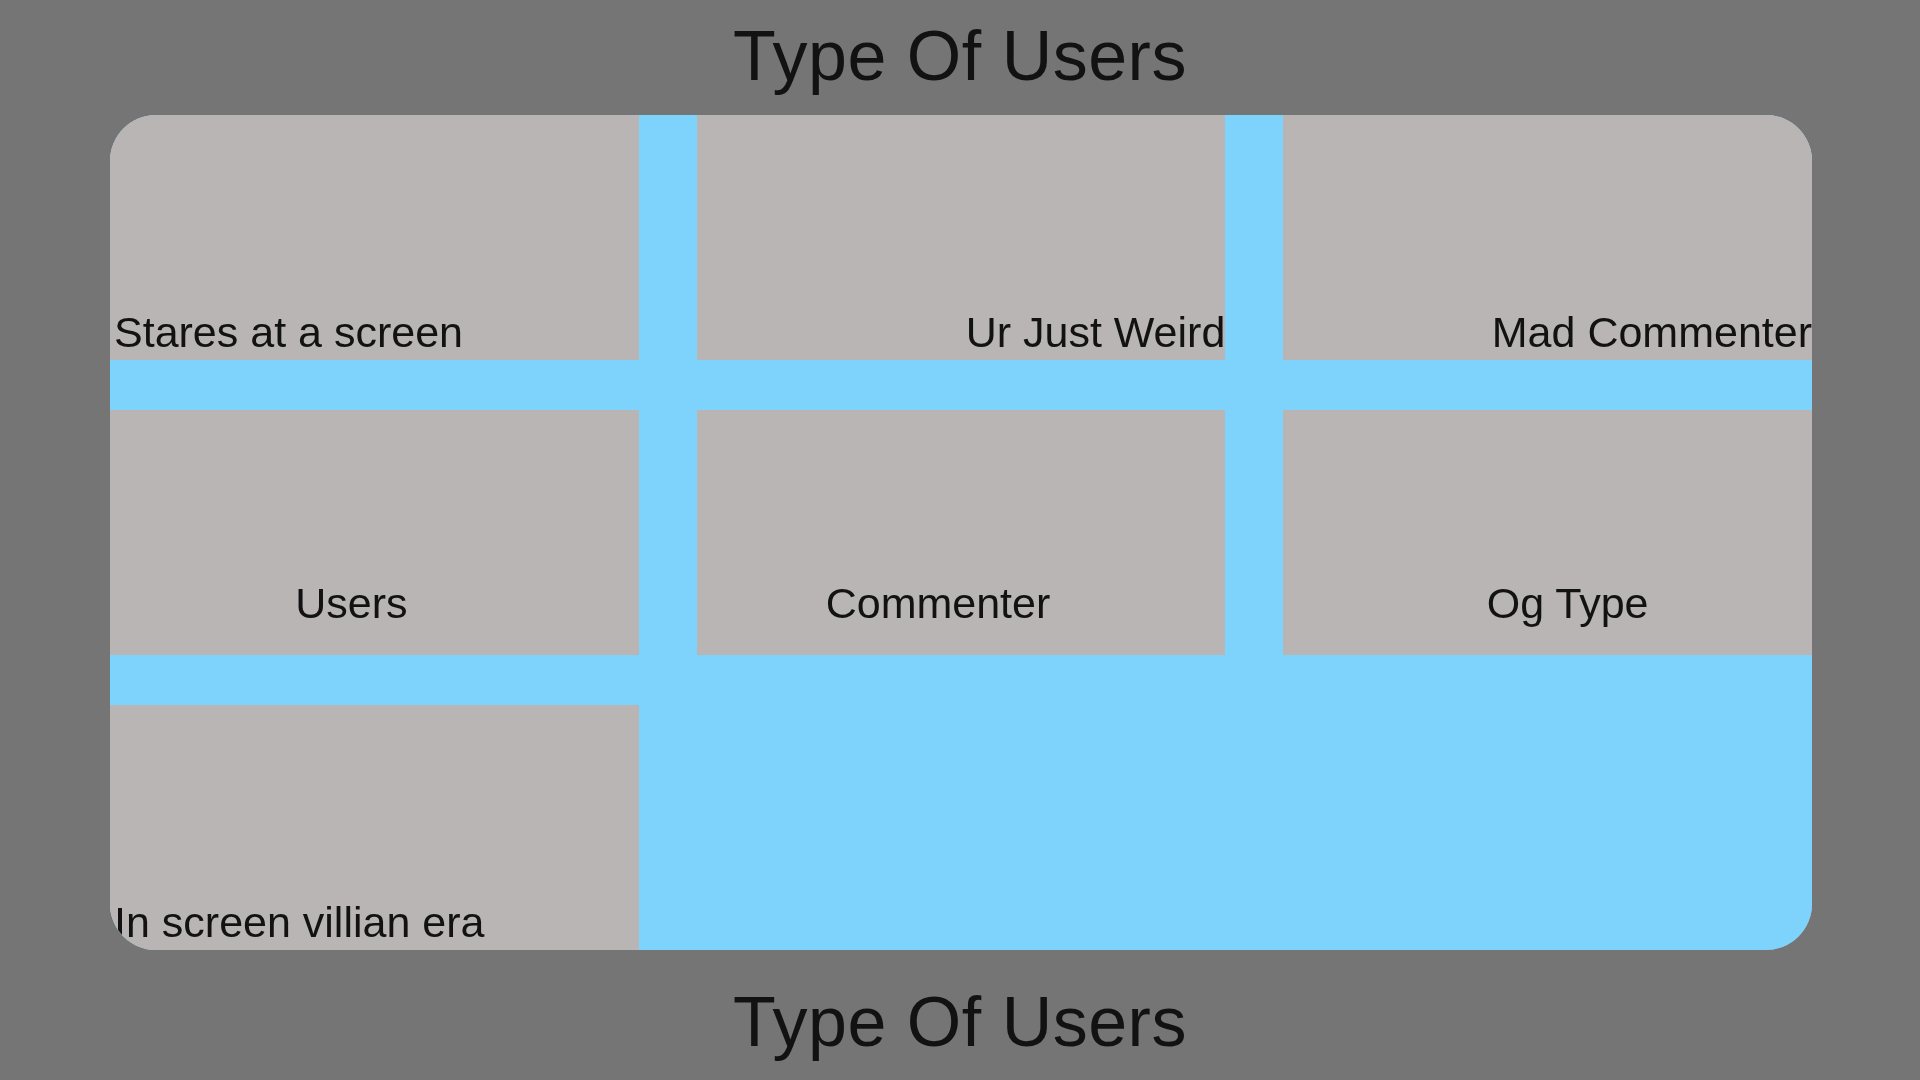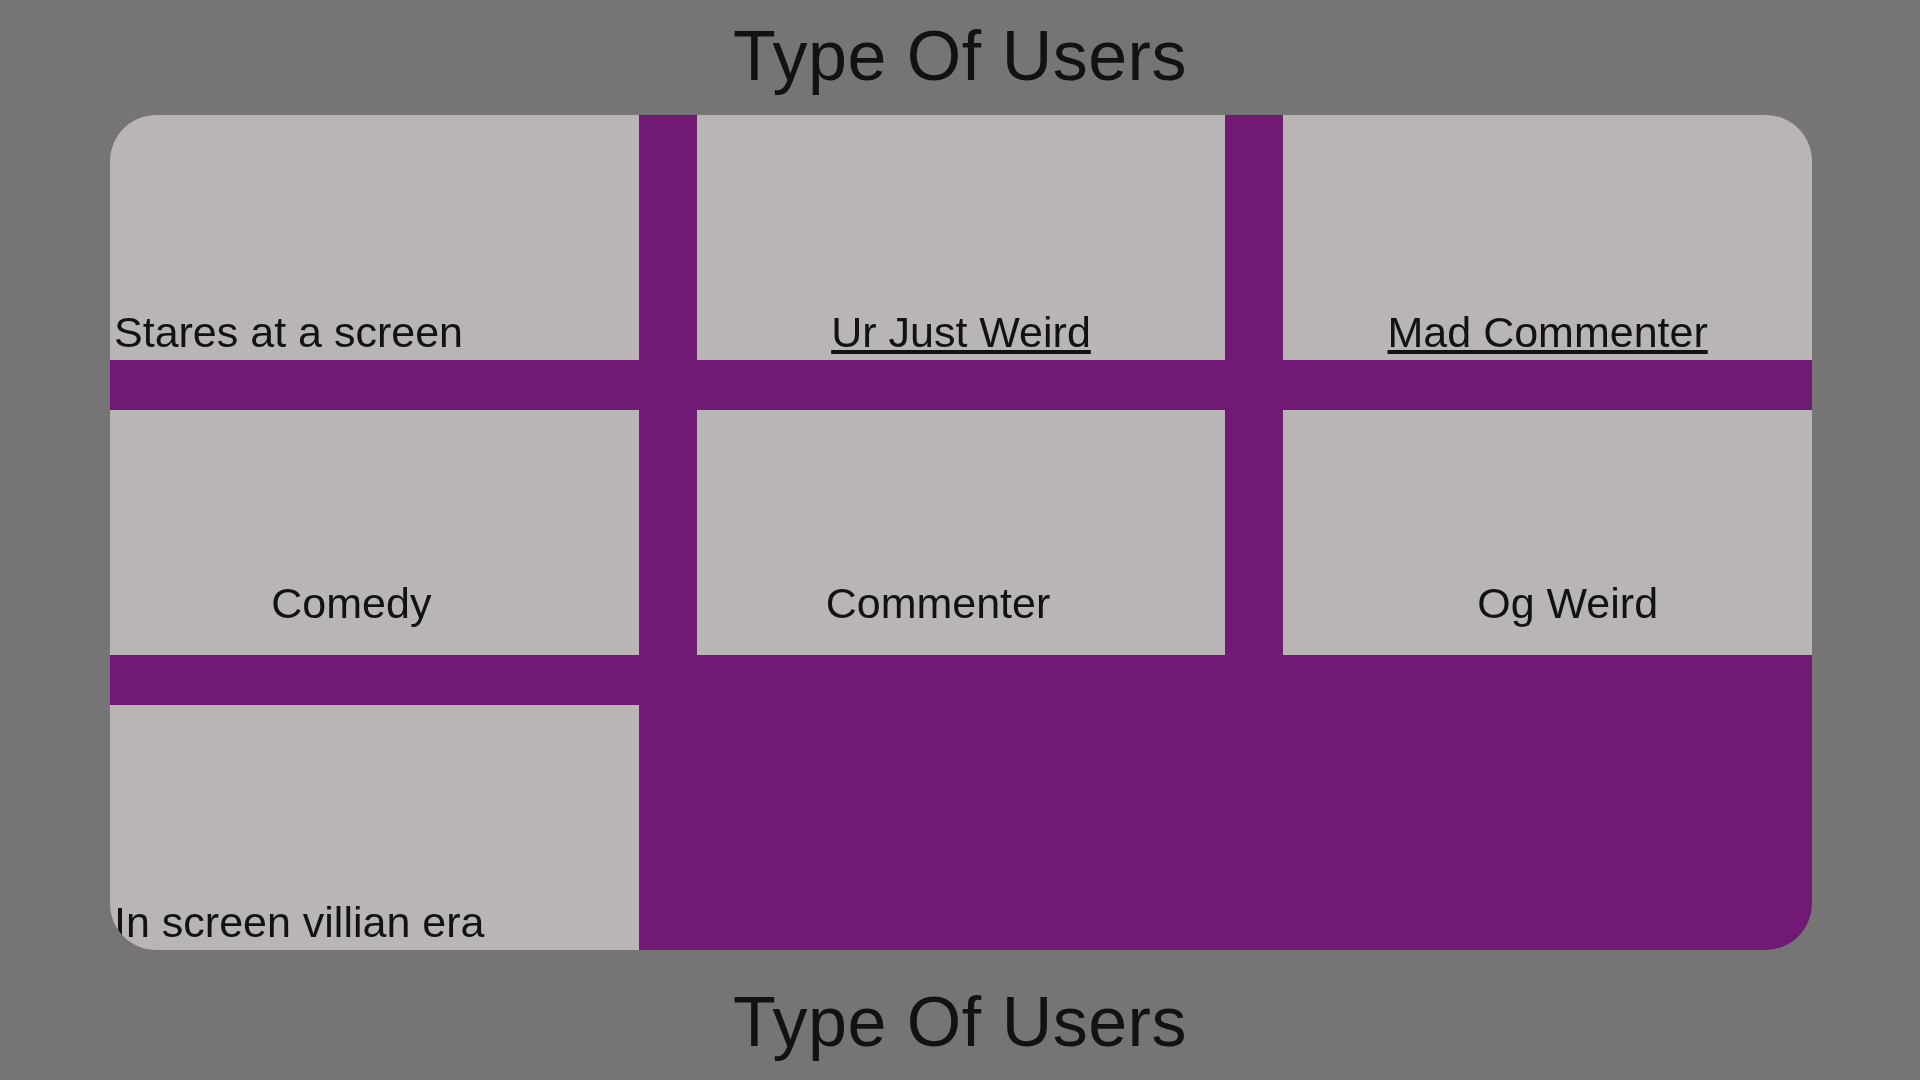--- a/index.html
+++ b/index.html
@@ -54,21 +54,21 @@
 
   
   .grid {
     position: absolute;
     inset: 0;
     display: grid;
     grid-template-columns: 1fr 1fr 1fr;
     grid-template-rows: 1fr 1fr 1fr;
     column-gap: 58px;
     row-gap: 50px;
-    background: #701a75;
+    background: #7dd3fc;
   }
 
   .cell {
     position: relative;
     background: #bab5b5;
     display: flex;
     align-items: flex-end;
     overflow: hidden;
   }
 
@@ -76,21 +76,21 @@
     display: block;
     width: 100%;
     color: #121212;
     font-size: 43px;
     line-height: 1.06;
     padding-bottom: 6px;
     white-space: nowrap;
   }
 
   .align-left   .cell-label { text-align: left;   padding-left: 4px; }
-  .align-center .cell-label { text-align: center; text-decoration: underline; }
+  .align-center .cell-label { text-align: right; }
   .align-mid    .cell-label { text-align: center; padding-right: 46px; }
   .align-midr   .cell-label { text-align: center; padding-left: 40px; }
 
   
   .vpos-high .cell-label { padding-bottom: 28px; }
   .vpos-low  .cell-label { padding-bottom: 4px; }
 
   
   .warn-icon {
     display: inline-block;
@@ -117,29 +117,29 @@
 
       <div class="cell align-center vpos-low">
         <span class="cell-label">Ur Just Weird</span>
       </div>
 
       <div class="cell align-center vpos-low">
         <span class="cell-label">Mad Commenter</span>
       </div>
 
       <div class="cell align-mid vpos-high">
-        <span class="cell-label">Comedy</span>
+        <span class="cell-label">Users</span>
       </div>
 
       <div class="cell align-mid vpos-high">
         <span class="cell-label">Commenter</span>
       </div>
 
       <div class="cell align-midr vpos-high">
-        <span class="cell-label">Og Weird</span>
+        <span class="cell-label">Og Type</span>
       </div>
 
       <div class="cell align-left vpos-low">
         <span class="cell-label">In screen villian era</span>
       </div>
 
 
 
     </div>
   </div>

